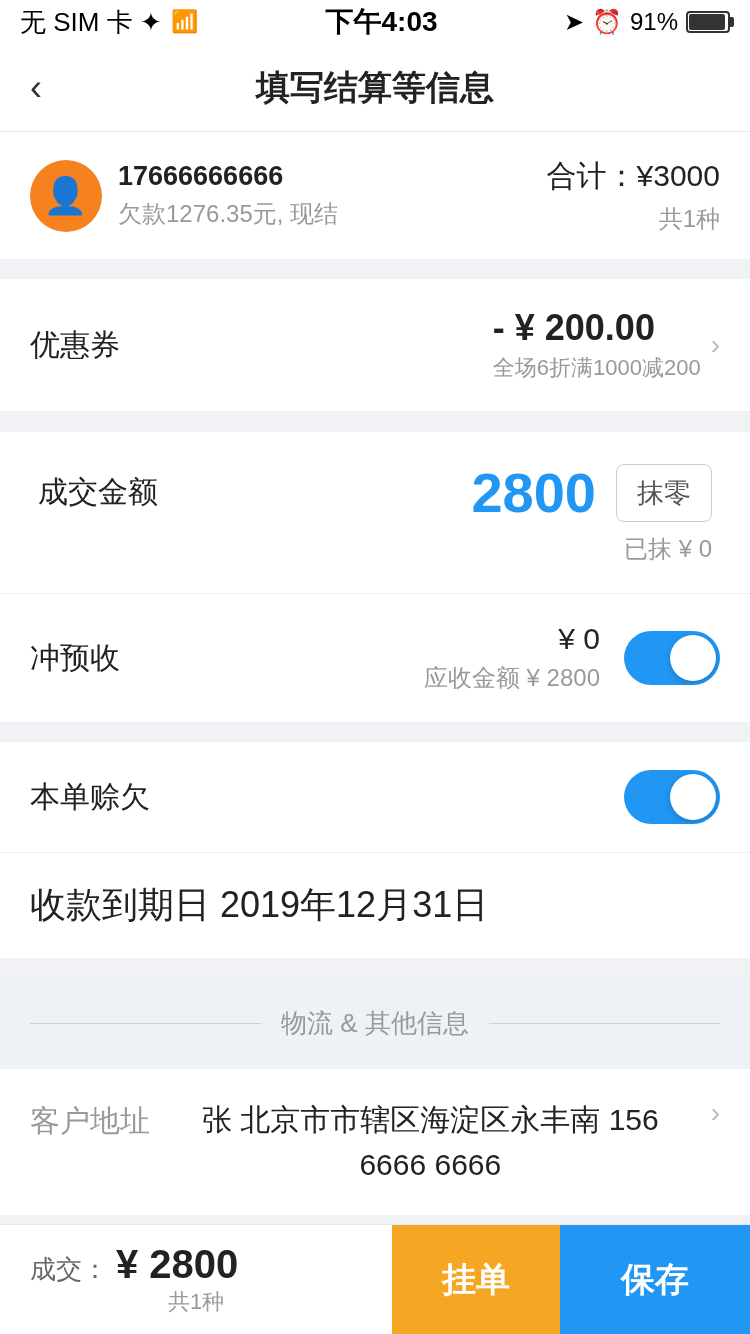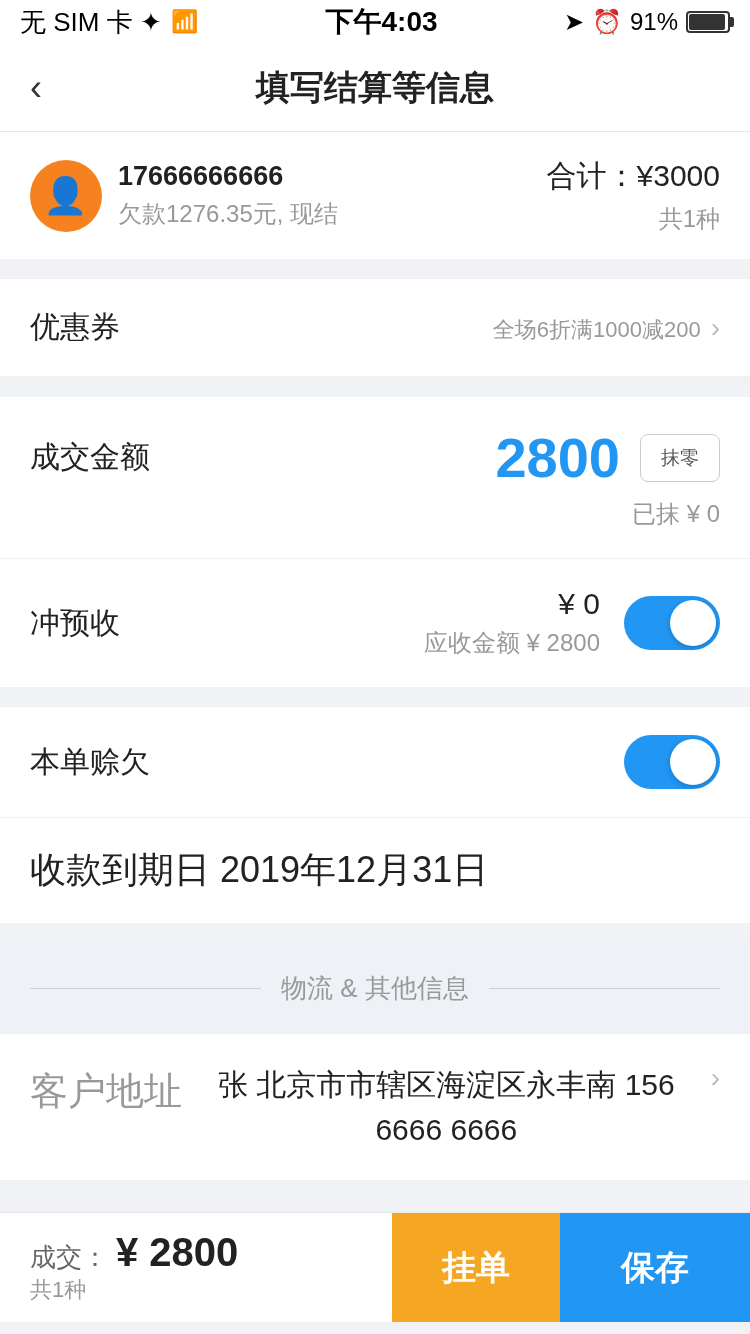--- a/index.html
+++ b/index.html
@@ -118,39 +118,39 @@
     }
     .coupon-label { font-size: 30px; color: #222; }
     .coupon-right { display: flex; align-items: center; gap: 10px; }
     .coupon-discount { font-size: 36px; font-weight: 600; color: #222; }
     .coupon-desc { font-size: 22px; color: #999; text-align: right; margin-top: 4px; }
     .chevron-icon { color: #bbb; font-size: 28px; }
 
     
     .amount-section {
       background: #fff;
-      padding: 28px 30px;
+      padding: 28px 38px;
     }
     .amount-row {
       display: flex;
       align-items: center;
       justify-content: space-between;
     }
     .amount-label { font-size: 30px; color: #222; }
     .amount-right {
       display: flex;
       align-items: center;
       gap: 20px;
     }
     .amount-value { font-size: 56px; font-weight: 700; color: #2196F3; }
     .round-off-btn {
       border: 1px solid #ccc;
       border-radius: 8px;
       padding: 10px 20px;
-      font-size: 19px;
+      font-size: 27px;
       color: #555;
       background: #fff;
       cursor: pointer;
     }
     .amount-erased { font-size: 24px; color: #999; text-align: right; margin-top: 8px; }
 
     
     .prepay-row {
       background: #fff;
       padding: 28px 30px;
@@ -218,36 +218,37 @@
 
     
     .address-row {
       background: #fff;
       padding: 28px 30px;
       display: flex;
       align-items: flex-start;
       justify-content: space-between;
       gap: 20px;
     }
-    .address-label { font-size: 38px; color: #999; flex-shrink: 0; margin-top: 4px; }
+    .address-label { font-size: 30px; color: #999; flex-shrink: 0; margin-top: 4px; }
     .address-value { font-size: 30px; color: #222; flex: 1; line-height: 1.5; text-align: center; }
 
     
     .bottom-spacer { height: 200px; background: #f0f2f5; }
 
     
     .bottom-bar {
       position: fixed;
-      bottom: 12px;
+      bottom: 0;
       width: 750px;
       height: 110px;
       background: #fff;
       display: flex;
       align-items: stretch;
       border-top: 1px solid #e8e8e8;
+      text-align: center;
     }
     .bottom-summary {
       flex: 1;
       padding: 16px 30px;
       display: flex;
       flex-direction: column;
       justify-content: center;
     }
     .bottom-transaction { font-size: 26px; color: #666; }
     .bottom-amount { font-size: 40px; font-weight: 700; color: #222; }
@@ -312,20 +313,21 @@
     </div>
   </div>
 </div>
 
 <div class="section-gap"></div>
 
 <div class="coupon-row">
   <span class="coupon-label">优惠券</span>
   <div class="coupon-right">
     <div>
+      <div class="coupon-discount">- ¥ 200.00</div>
       <div class="coupon-desc">全场6折满1000减200</div>
     </div>
     <span class="chevron-icon">›</span>
   </div>
 </div>
 
 <div class="section-gap"></div>
 
 <div class="amount-section">
   <div class="amount-row">

